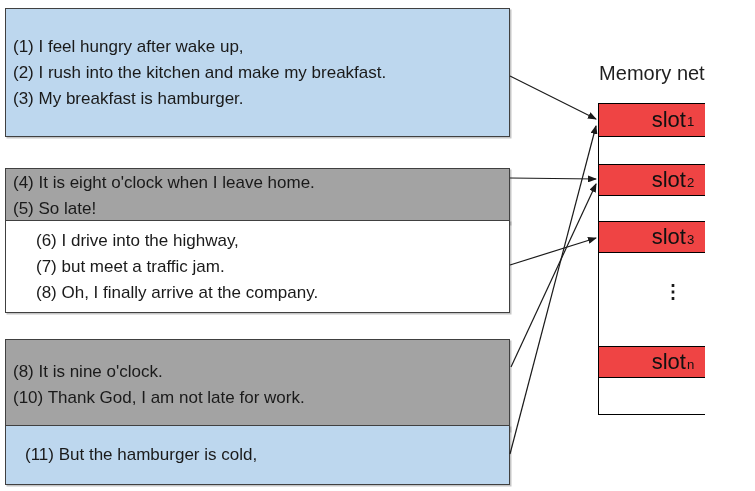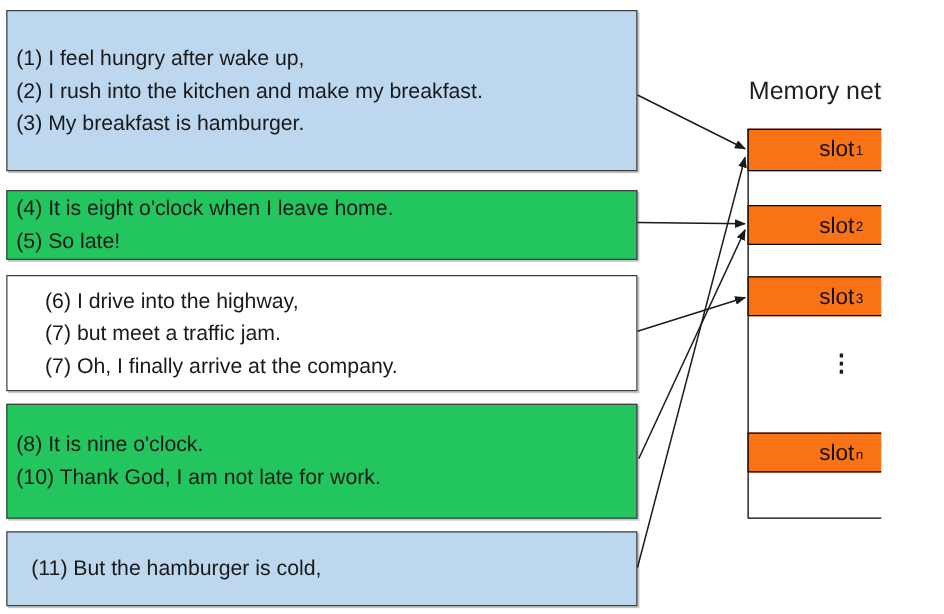--- a/index.html
+++ b/index.html
@@ -10,40 +10,40 @@
   .story-box{
     position:absolute;left:5px;width:505px;box-sizing:border-box;
     border:1.5px solid #404040;
     display:flex;flex-direction:column;justify-content:center;
     padding-left:7px;padding-right:4px;
     font-size:17px;line-height:26px;
     box-shadow:1.5px 1.5px 0 rgba(90,90,90,0.35);
   }
   .story-box .line{white-space:nowrap;}
   .bg-blue{background:#bdd7ee;}
-  .bg-gray{background:#22c55e;}
+  .bg-gray{background:#a3a3a3;margin-top:16px;}
   .bg-white{background:#ffffff;padding-left:30px;}
   #box1{top:8px;height:129px;}
   #box2{top:152px;height:56px;}
   #box3{top:220px;height:93px;}
   #box4{top:323px;height:92px;}
   #box5{top:425px;height:60px;padding-left:19px;}
   #mem-label{
     position:absolute;left:598px;top:62px;width:150px;
     text-align:center;font-size:20px;color:#1f1f1f;
   }
   #mem-box{
     position:absolute;left:598px;top:103px;width:150px;height:312px;
     box-sizing:border-box;border:1.5px solid #000000;background:#ffffff;
   }
   .slot{
     position:absolute;left:-1.5px;right:-1.5px;height:32px;
-    box-sizing:border-box;border:1.5px solid #000000;background:#f97316;
+    box-sizing:border-box;border:1.5px solid #000000;background:#ef4444;
     display:flex;align-items:center;justify-content:center;
-    font-size:18px;color:#111111;
+    font-size:22px;color:#111111;
   }
   #slot-1{top:-1.5px;height:34px;}
   #slot-2{top:60px;}
   #slot-3{top:117px;}
   #slot-n{top:242px;}
   .slot-sub{font-size:0.6em;position:relative;top:0.18em;margin-left:1px;}
   #mem-ellipsis{
     position:absolute;left:0;right:0;top:178px;text-align:center;
     font-size:19px;font-weight:600;color:#1a1a1a;line-height:1;
   }
@@ -62,21 +62,21 @@
   </div>
 
   <div id="box2" class="story-box bg-gray">
     <div class="line">(4) It is eight o'clock when I leave home.</div>
     <div class="line">(5) So late!</div>
   </div>
 
   <div id="box3" class="story-box bg-white">
     <div class="line">(6) I drive into the highway,</div>
     <div class="line">(7) but meet a traffic jam.</div>
-    <div class="line">(7) Oh, I finally arrive at the company.</div>
+    <div class="line">(8) Oh, I finally arrive at the company.</div>
   </div>
 
   <div id="box4" class="story-box bg-gray">
     <div class="line">(8) It is nine o'clock.</div>
     <div class="line">(10) Thank God, I am not late for work.</div>
   </div>
 
   <div id="box5" class="story-box bg-blue">
     <div class="line">(11) But the hamburger is cold,</div>
   </div>

